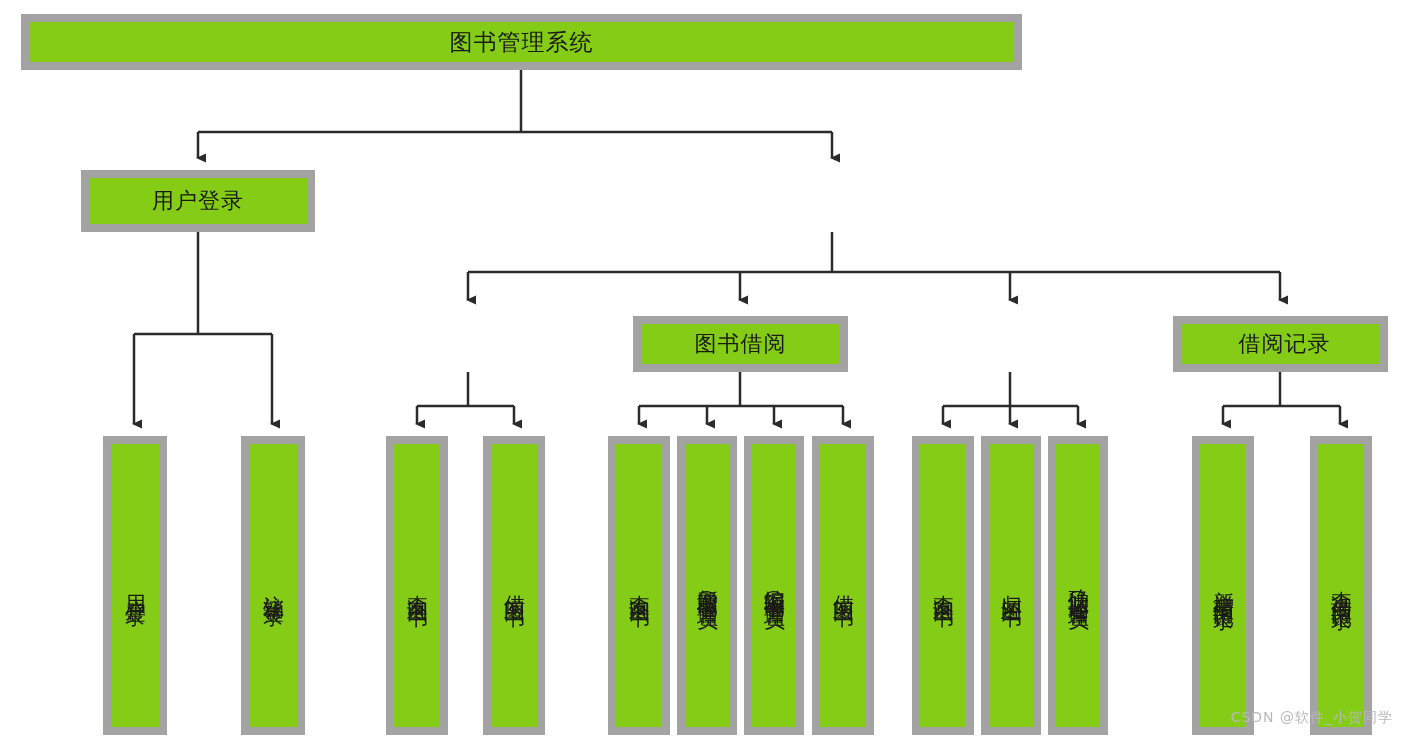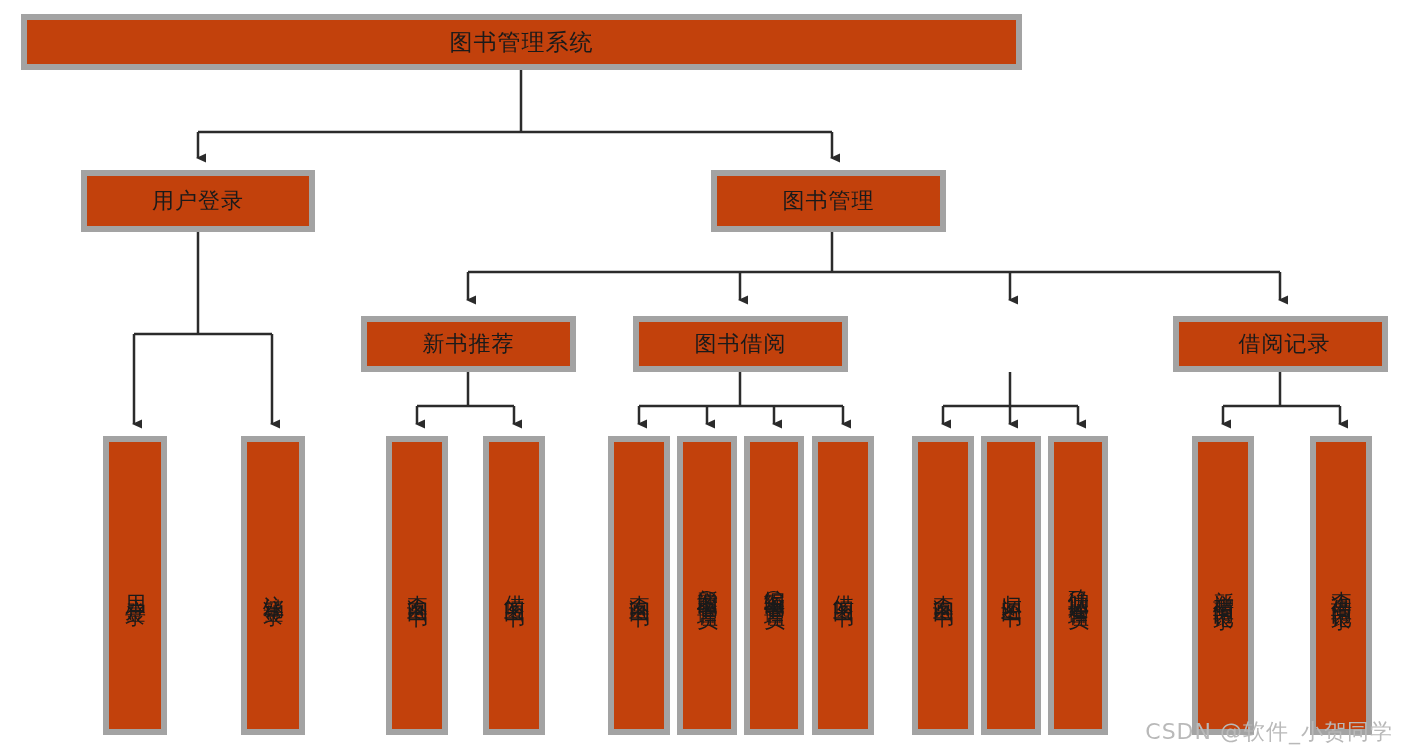--- a/index.html
+++ b/index.html
@@ -18,22 +18,22 @@
   svg#edges{
     position:absolute;
     left:0; top:0;
     width:1405px;
     height:747px;
     pointer-events:none;
   }
   .node{
     position:absolute;
     box-sizing:border-box;
-    border:6px solid #a3a3a3;
-    background:#c2410c;
+    border:8px solid #a3a3a3;
+    background:#84cc16;
     display:flex;
     align-items:center;
     justify-content:center;
     font-size:22px;
     line-height:1.15;
     color:#1a1a1a;
     letter-spacing:1px;
     z-index:2;
   }
   .node.root{ font-size:23px; }
@@ -53,22 +53,22 @@
     line-height:1;
     letter-spacing:4px;
   }
   .node.leaf.tall .vtext{
     letter-spacing:3px;
     font-size:21px;
   }
   .watermark{
     position:absolute;
     right:12px;
-    bottom:0;
-    font-size:22px;
+    bottom:20px;
+    font-size:14px;
     color:#b9b9b9;
     letter-spacing:1px;
     z-index:3;
     white-space:nowrap;
   }
 </style>
 </head>
 <body>
 
 <div id="canvas">
@@ -123,27 +123,21 @@
     </g>
   </svg>
 
   <div class="node root" style="left:21px;top:14px;width:1001px;height:56px;">
     <span>图书管理系统</span>
   </div>
 
   <div class="node level2" style="left:81px;top:170px;width:234px;height:62px;">
     <span>用户登录</span>
   </div>
-  <div class="node level2" style="left:711px;top:170px;width:235px;height:62px;">
-    <span>图书管理</span>
-  </div>
 
-  <div class="node level2" style="left:361px;top:316px;width:215px;height:56px;">
-    <span>新书推荐</span>
-  </div>
   <div class="node level2" style="left:633px;top:316px;width:215px;height:56px;">
     <span>图书借阅</span>
   </div>
   <div class="node level2" style="left:1173px;top:316px;width:215px;height:56px;padding-left:8px;">
     <span>借阅记录</span>
   </div>
 
   <div class="node leaf" style="left:103px;top:436px;width:64px;height:299px;">
     <span class="vtext">用户登录</span>
   </div>

